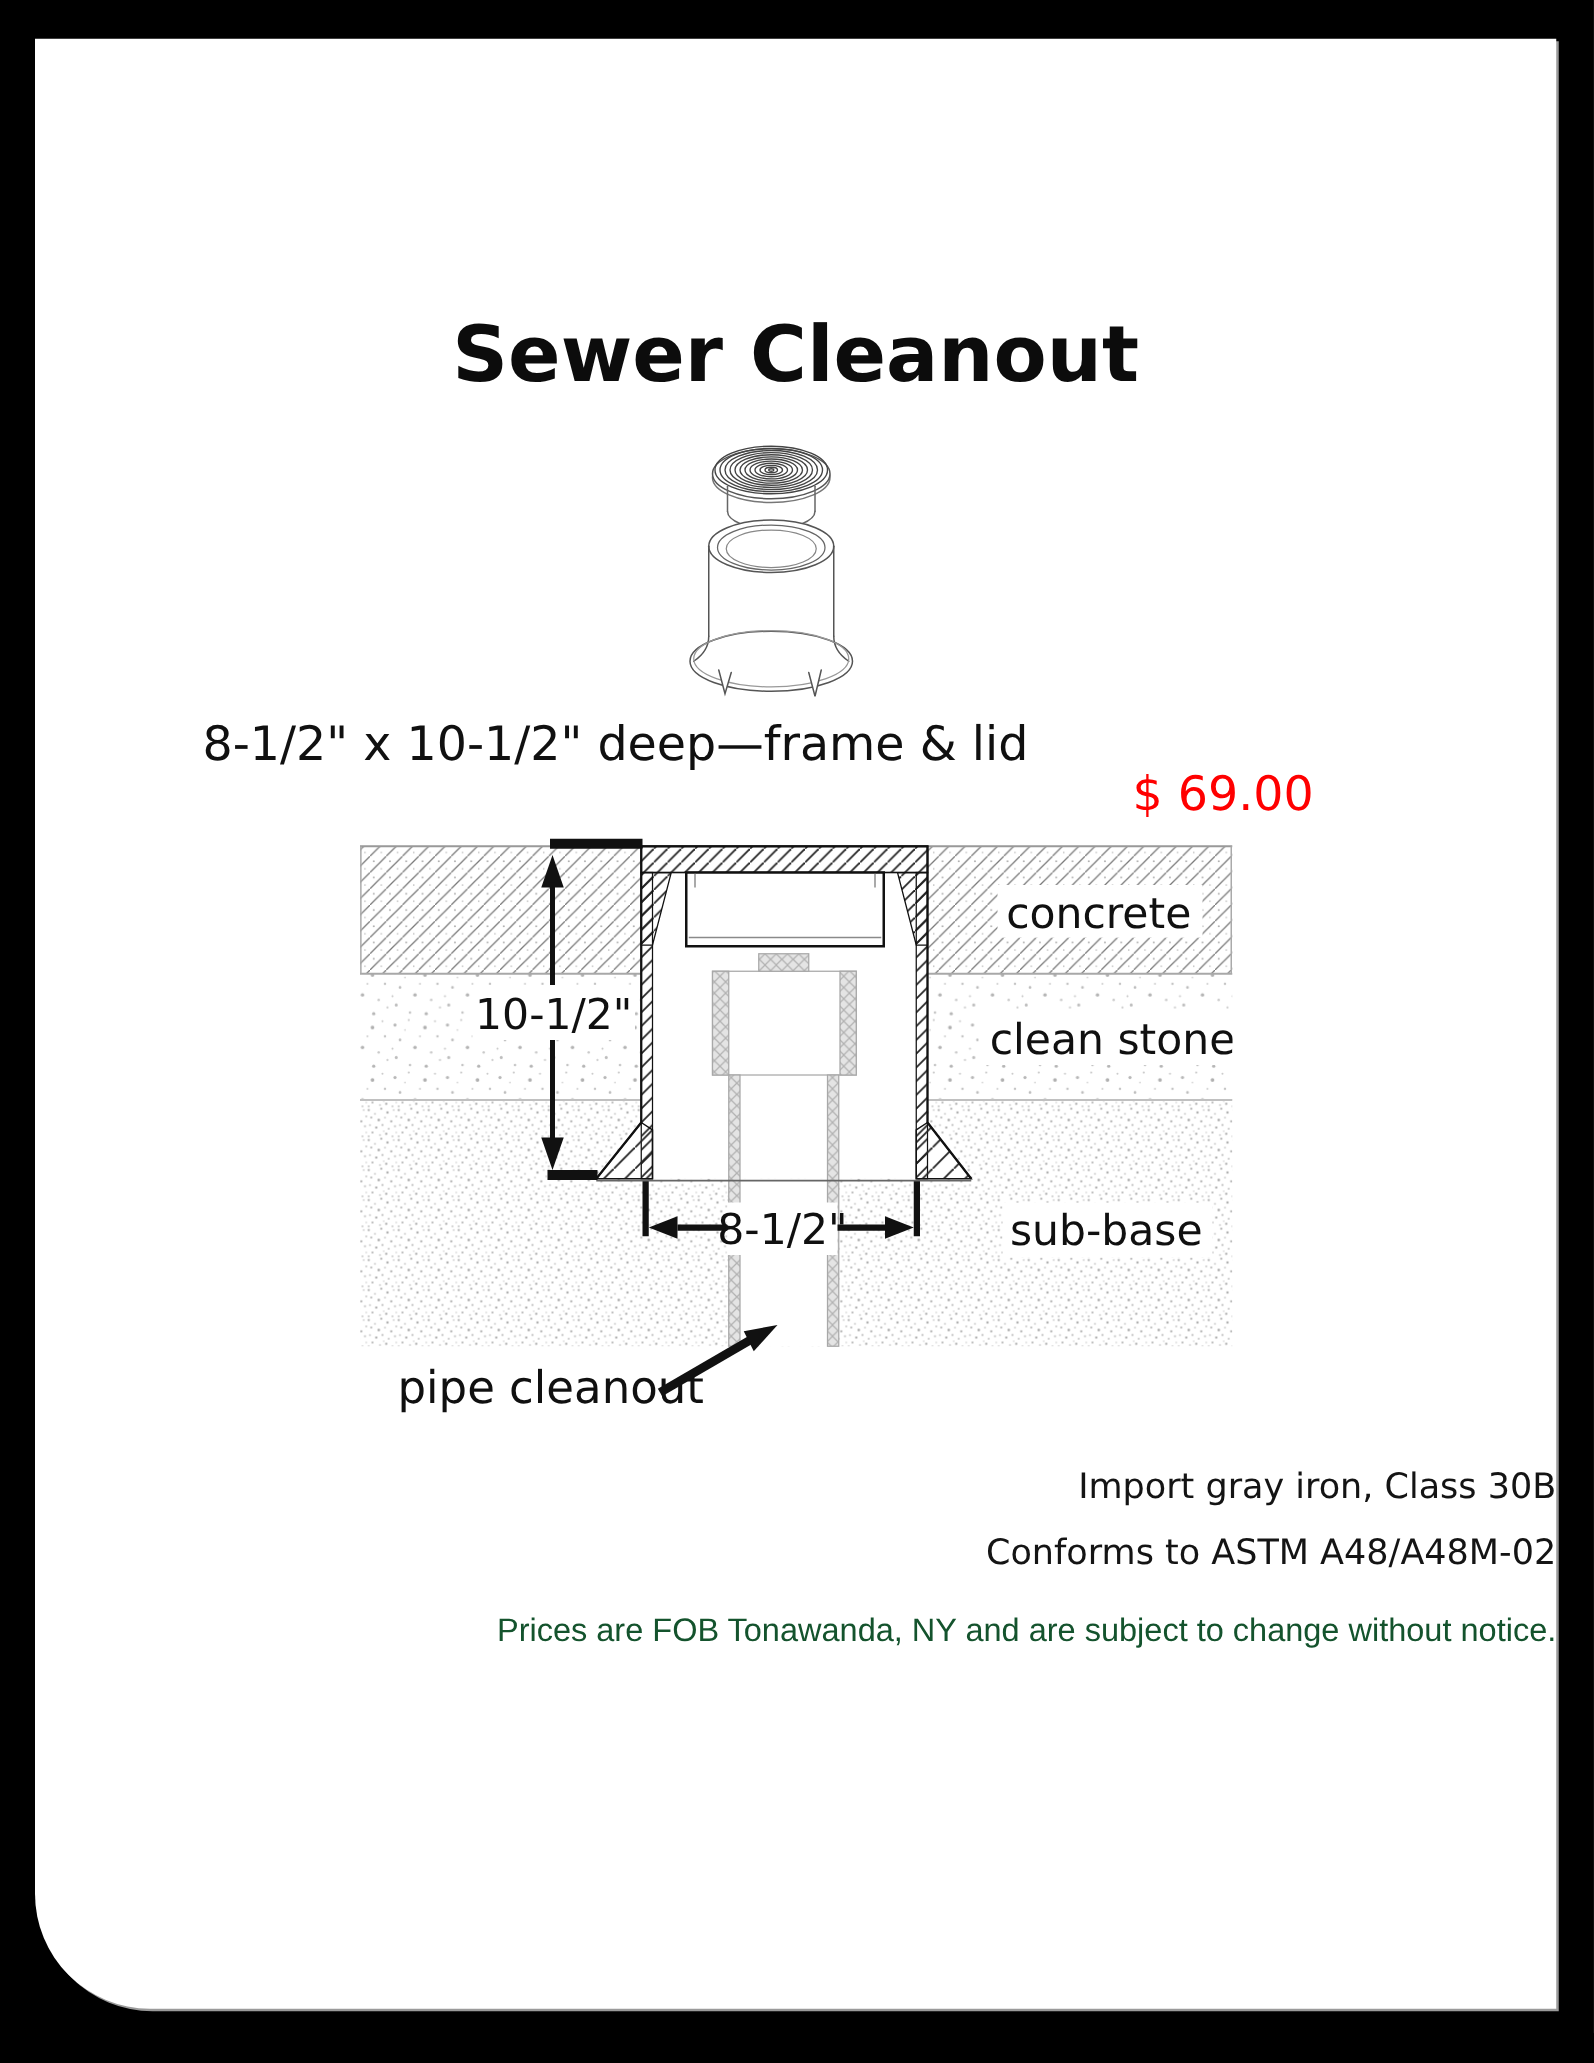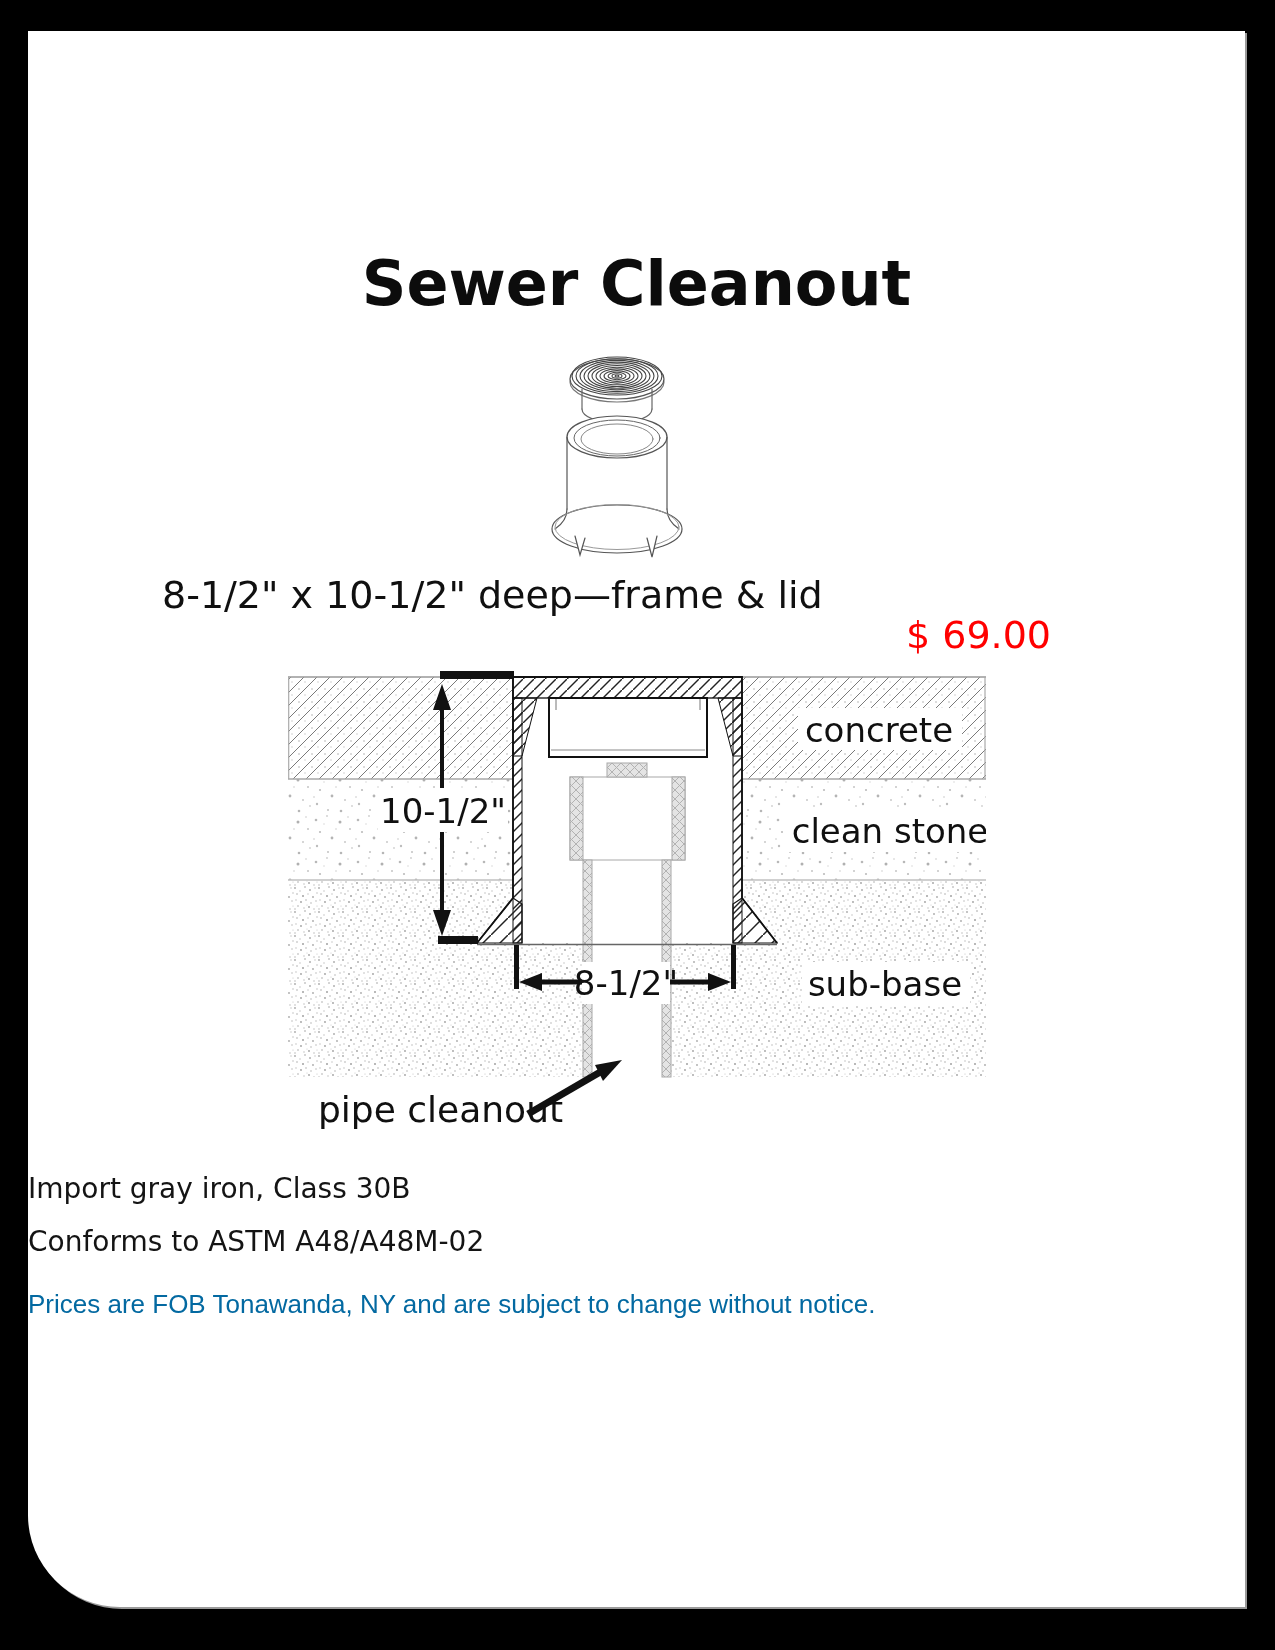--- a/index.html
+++ b/index.html
@@ -9,24 +9,24 @@
         background:#fff;border-bottom-left-radius:92px;
         box-shadow:2px 2px 0 #9a9a9a;}
   .title{position:absolute;left:0;top:216px;width:100%;margin:0;text-align:center;
          font-size:62px;font-weight:bold;color:#0c0c0c;letter-spacing:0px;}
   .iso{position:absolute;left:517px;top:312px;width:152px;height:218px;}
   .prodline{position:absolute;left:0;top:542px;width:100%;height:56px;
             font-size:38px;color:#101010;white-space:nowrap;}
   .desc{position:absolute;left:134px;top:0;}
   .price{position:absolute;left:878px;top:16px;color:#ff0000;margin-top:24px;}
   .diagram{position:absolute;left:242px;top:615px;width:716px;height:490px;}
-  .note{position:absolute;left:0;width:100%;text-align:left;color:#141414;}
+  .note{position:absolute;left:0;width:100%;text-align:right;color:#141414;}
   .note.material{top:1141px;font-size:28px;}
   .note.standard{top:1194px;font-size:28px;}
-  .note.pricing{top:1258px;font-size:26px;color:#0369a1;
+  .note.pricing{top:1258px;font-size:26px;color:#14532d;
                 font-family:"Liberation Sans",sans-serif;}
   svg text{font-family:"DejaVu Sans",sans-serif;fill:#101010;}
 </style>
 </head>
 <body>
 
 <div class="page">
 
   <h1 class="title">Sewer Cleanout</h1>
 

